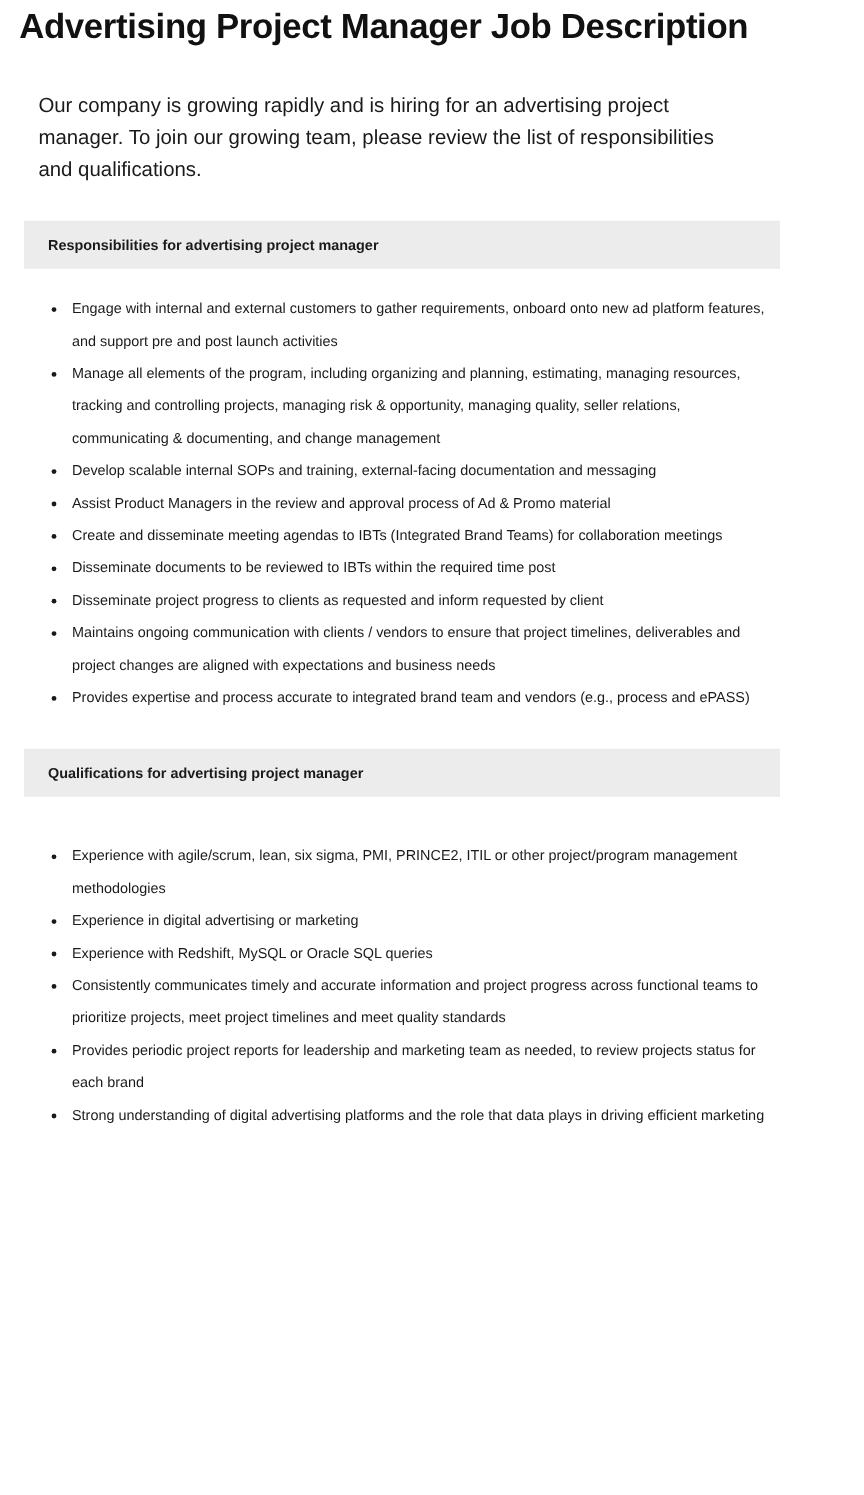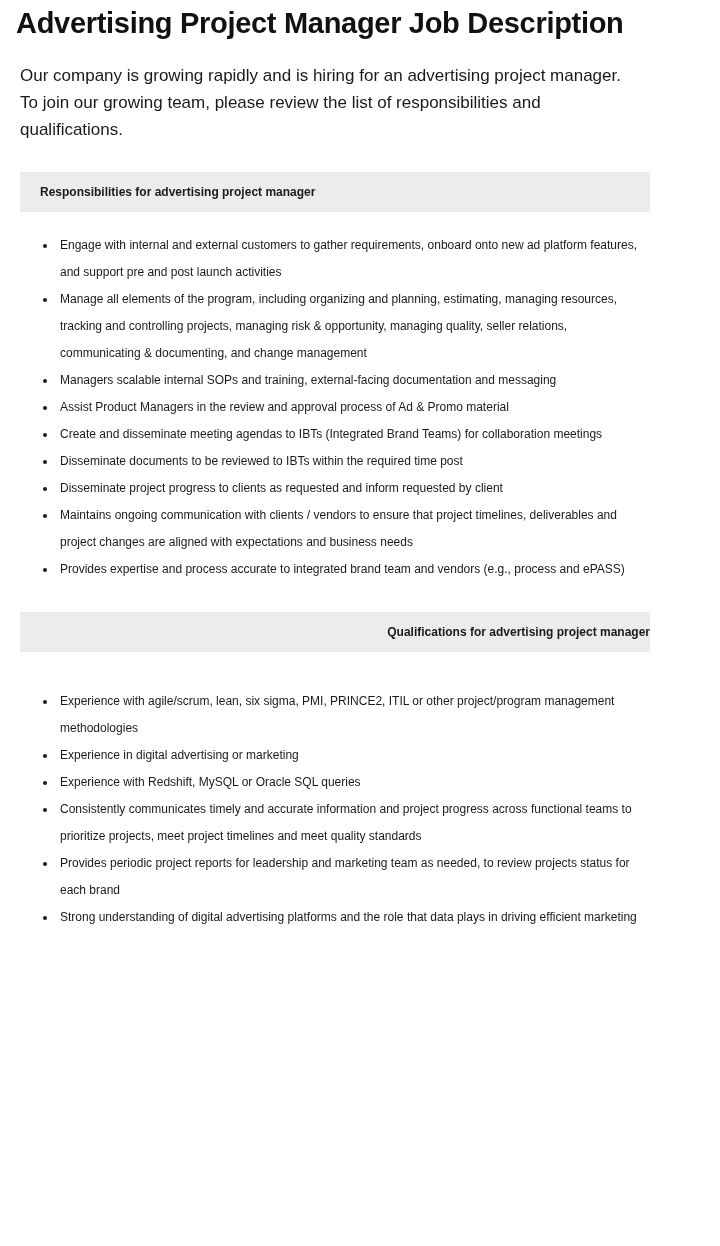--- a/index.html
+++ b/index.html
@@ -27,21 +27,21 @@
     line-height: 1.18;
     letter-spacing: -0.3px;
     color: #111111;
     margin: 0;
     padding: 6px 16px 0 16px;
   }
   .intro {
     font-size: 17px;
     line-height: 27px;
     color: #1a1a1a;
-    margin: 0;
+    margin: 12px;
     padding: 22px 36px 0 20px;
   }
   .section {
     margin: 0;
     padding: 0;
   }
   .section-header {
     background: #ececec;
     margin: 29px 24px 0 20px;
     padding: 10px 0 10px 20px;
@@ -75,21 +75,20 @@
     position: absolute;
     left: 43px;
     top: 12px;
     width: 4px;
     height: 4px;
     border-radius: 50%;
     background: #1a1a1a;
   }
   .section + .section .section-header {
     margin-top: 29px;
-    justify-content: flex-end;
   }
   #qualifications-list {
     padding-top: 36px;
   }
 </style>
 </head>
 <body style="background: rgb(255, 255, 255); color: rgb(26, 26, 26);">
 
 <div class="page">
 
@@ -97,21 +96,21 @@
 
   <p class="intro">Our company is growing rapidly and is hiring for an advertising project manager. To join our growing team, please review the list of responsibilities and qualifications.</p>
 
   <div class="section">
     <div class="section-header" style="background: rgb(236, 236, 236);">
       <span class="section-header-text">Responsibilities for advertising project manager</span>
     </div>
     <ul class="bullet-list" id="responsibilities-list">
         <li>Engage with internal and external customers to gather requirements, onboard onto new ad platform features, and support pre and post launch activities</li>
         <li>Manage all elements of the program, including organizing and planning, estimating, managing resources, tracking and controlling projects, managing risk &amp; opportunity, managing quality, seller relations, communicating &amp; documenting, and change management</li>
-        <li>Managers scalable internal SOPs and training, external-facing documentation and messaging</li>
+        <li>Develop scalable internal SOPs and training, external-facing documentation and messaging</li>
         <li>Assist Product Managers in the review and approval process of Ad &amp; Promo material</li>
         <li>Create and disseminate meeting agendas to IBTs (Integrated Brand Teams) for collaboration meetings</li>
         <li>Disseminate documents to be reviewed to IBTs within the required time post</li>
         <li>Disseminate project progress to clients as requested and inform requested by client</li>
         <li>Maintains ongoing communication with clients / vendors to ensure that project timelines, deliverables and project changes are aligned with expectations and business needs</li>
         <li>Provides expertise and process accurate to integrated brand team and vendors (e.g., process and ePASS)</li>
       </ul>
   </div>
 
   <div class="section">

